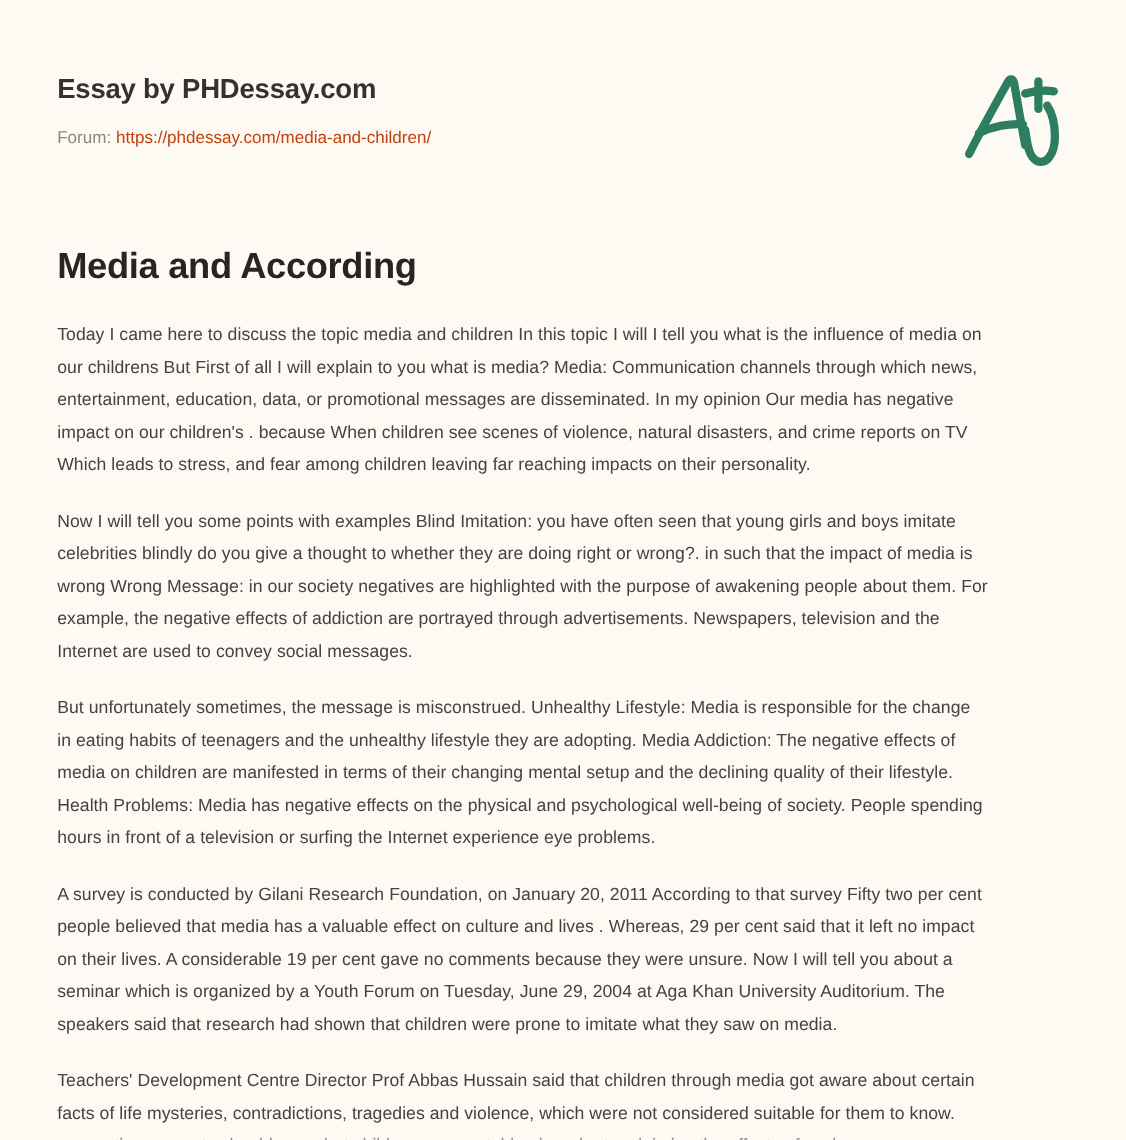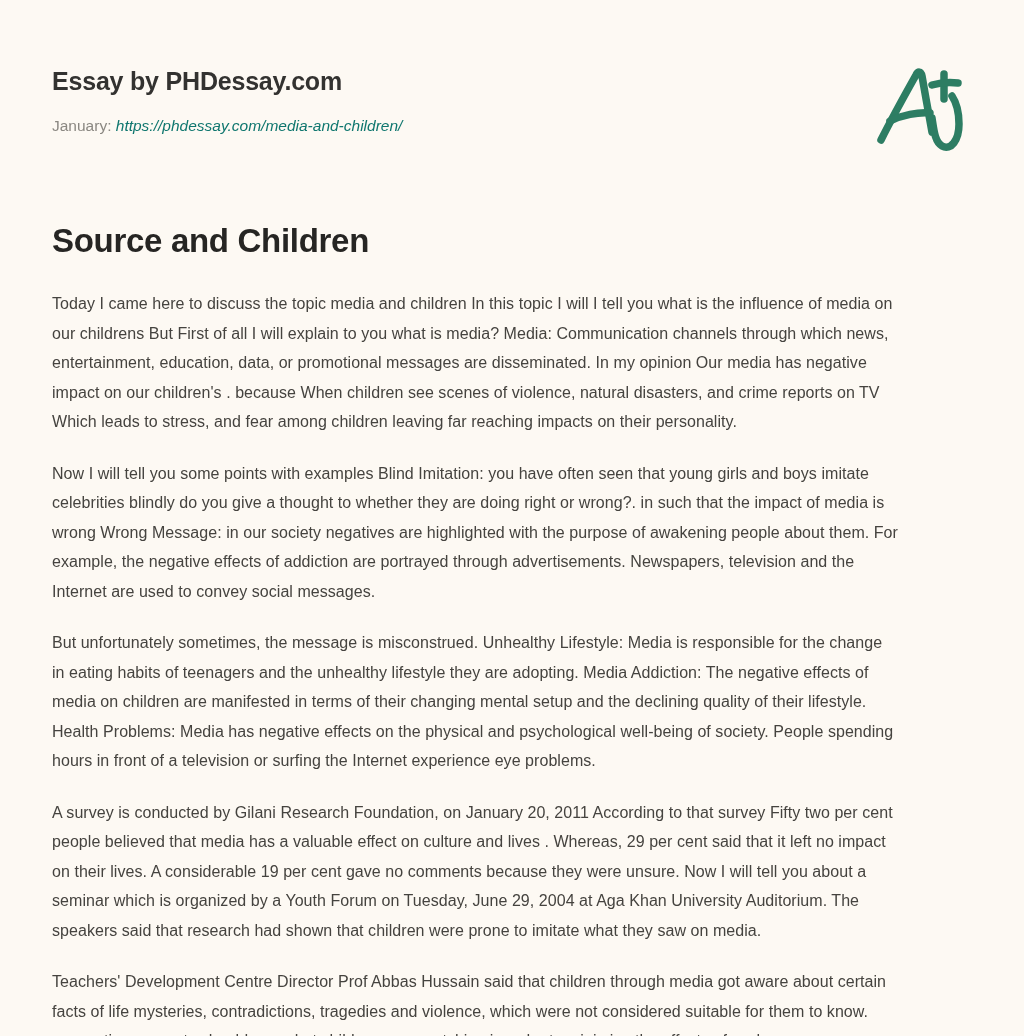--- a/index.html
+++ b/index.html
@@ -51,23 +51,22 @@
     color: #8b8882;
     line-height: 1.3;
     white-space: nowrap;
   }
 
   .source-label {
     color: #8b8882;
   }
 
   .source-url {
-    color: #0f766e;
+    color: #c2410c;
     text-decoration: none;
-    font-style: italic;
   }
 
   .logo {
     margin-top: -8px;
     margin-right: 6px;
     flex: 0 0 auto;
   }
 
   
   .doc-title {
@@ -102,21 +101,21 @@
 <body>
 
 <div class="page">
 
   <div class="header">
 
     <div class="header-left">
       <div class="brand-line">Essay by PHDessay.com</div>
 
       <div class="source-line">
-        <span class="source-label">January:</span>
+        <span class="source-label">Forum:</span>
         <a class="source-url" href="#">https://phdessay.com/media-and-children/</a>
       </div>
     </div>
 
     <div class="logo">
       <svg width="92" height="96" viewBox="0 0 92 96" aria-hidden="true">
         <g fill="none" stroke="#2d7d63" stroke-width="7.5" stroke-linecap="round" stroke-linejoin="round">
 
           <path d="M7 82 C18 60 33 33 42 17 C44 13 47 13 48 18 C51 35 55 58 58 74"></path>
 
@@ -126,21 +125,21 @@
 
           <path d="M70 16 C70 24 70 33 70 41"></path>
 
           <path d="M58 27 C65 25 76 24 84 25"></path>
         </g>
       </svg>
     </div>
 
   </div>
 
-  <h1 class="doc-title">Source and Children</h1>
+  <h1 class="doc-title">Media and According</h1>
 
   <div class="article">
     <p>Today I came here to discuss the topic media and children In this topic I will I tell you what is the influence of media on our childrens But First of all I will explain to you what is media? Media: Communication channels through which news, entertainment, education, data, or promotional messages are disseminated. In my opinion Our media has negative impact on our children's . because When children see scenes of violence, natural disasters, and crime reports on TV Which leads to stress, and fear among children leaving far reaching impacts on their personality.</p>
     <p>Now I will tell you some points with examples Blind Imitation: you have often seen that young girls and boys imitate celebrities blindly do you give a thought to whether they are doing right or wrong?. in such that the impact of media is wrong Wrong Message: in our society negatives are highlighted with the purpose of awakening people about them. For example, the negative effects of addiction are portrayed through advertisements. Newspapers, television and the Internet are used to convey social messages.</p>
     <p>But unfortunately sometimes, the message is misconstrued. Unhealthy Lifestyle: Media is responsible for the change in eating habits of teenagers and the unhealthy lifestyle they are adopting. Media Addiction: The negative effects of media on children are manifested in terms of their changing mental setup and the declining quality of their lifestyle. Health Problems: Media has negative effects on the physical and psychological well-being of society. People spending hours in front of a television or surfing the Internet experience eye problems.</p>
     <p>A survey is conducted by Gilani Research Foundation, on January 20, 2011 According to that survey Fifty two per cent people believed that media has a valuable effect on culture and lives . Whereas,  29 per cent said that it left no impact on their lives. A considerable 19 per cent gave no comments because they were unsure. Now I will tell you about a seminar which is organized by a Youth Forum on Tuesday, June 29, 2004 at Aga Khan University Auditorium. The speakers said that research had shown that children were prone to imitate what they saw on media.</p>
     <p>Teachers' Development Centre Director Prof Abbas Hussain said that children through media got aware about certain facts of life mysteries, contradictions, tragedies and violence, which were not considered suitable for them to know. suggestions parents should see what children were watching in order to minimize the effects of such programmes. "Television should not be used as a baby-sitter," we should remove television sets from bedrooms, monitoring of the websites they visit, setting of time limitation and finding alternative activities for them would be very helpful in reducing negative effects on personality of children.</p>
   </div>
 
 </div>

